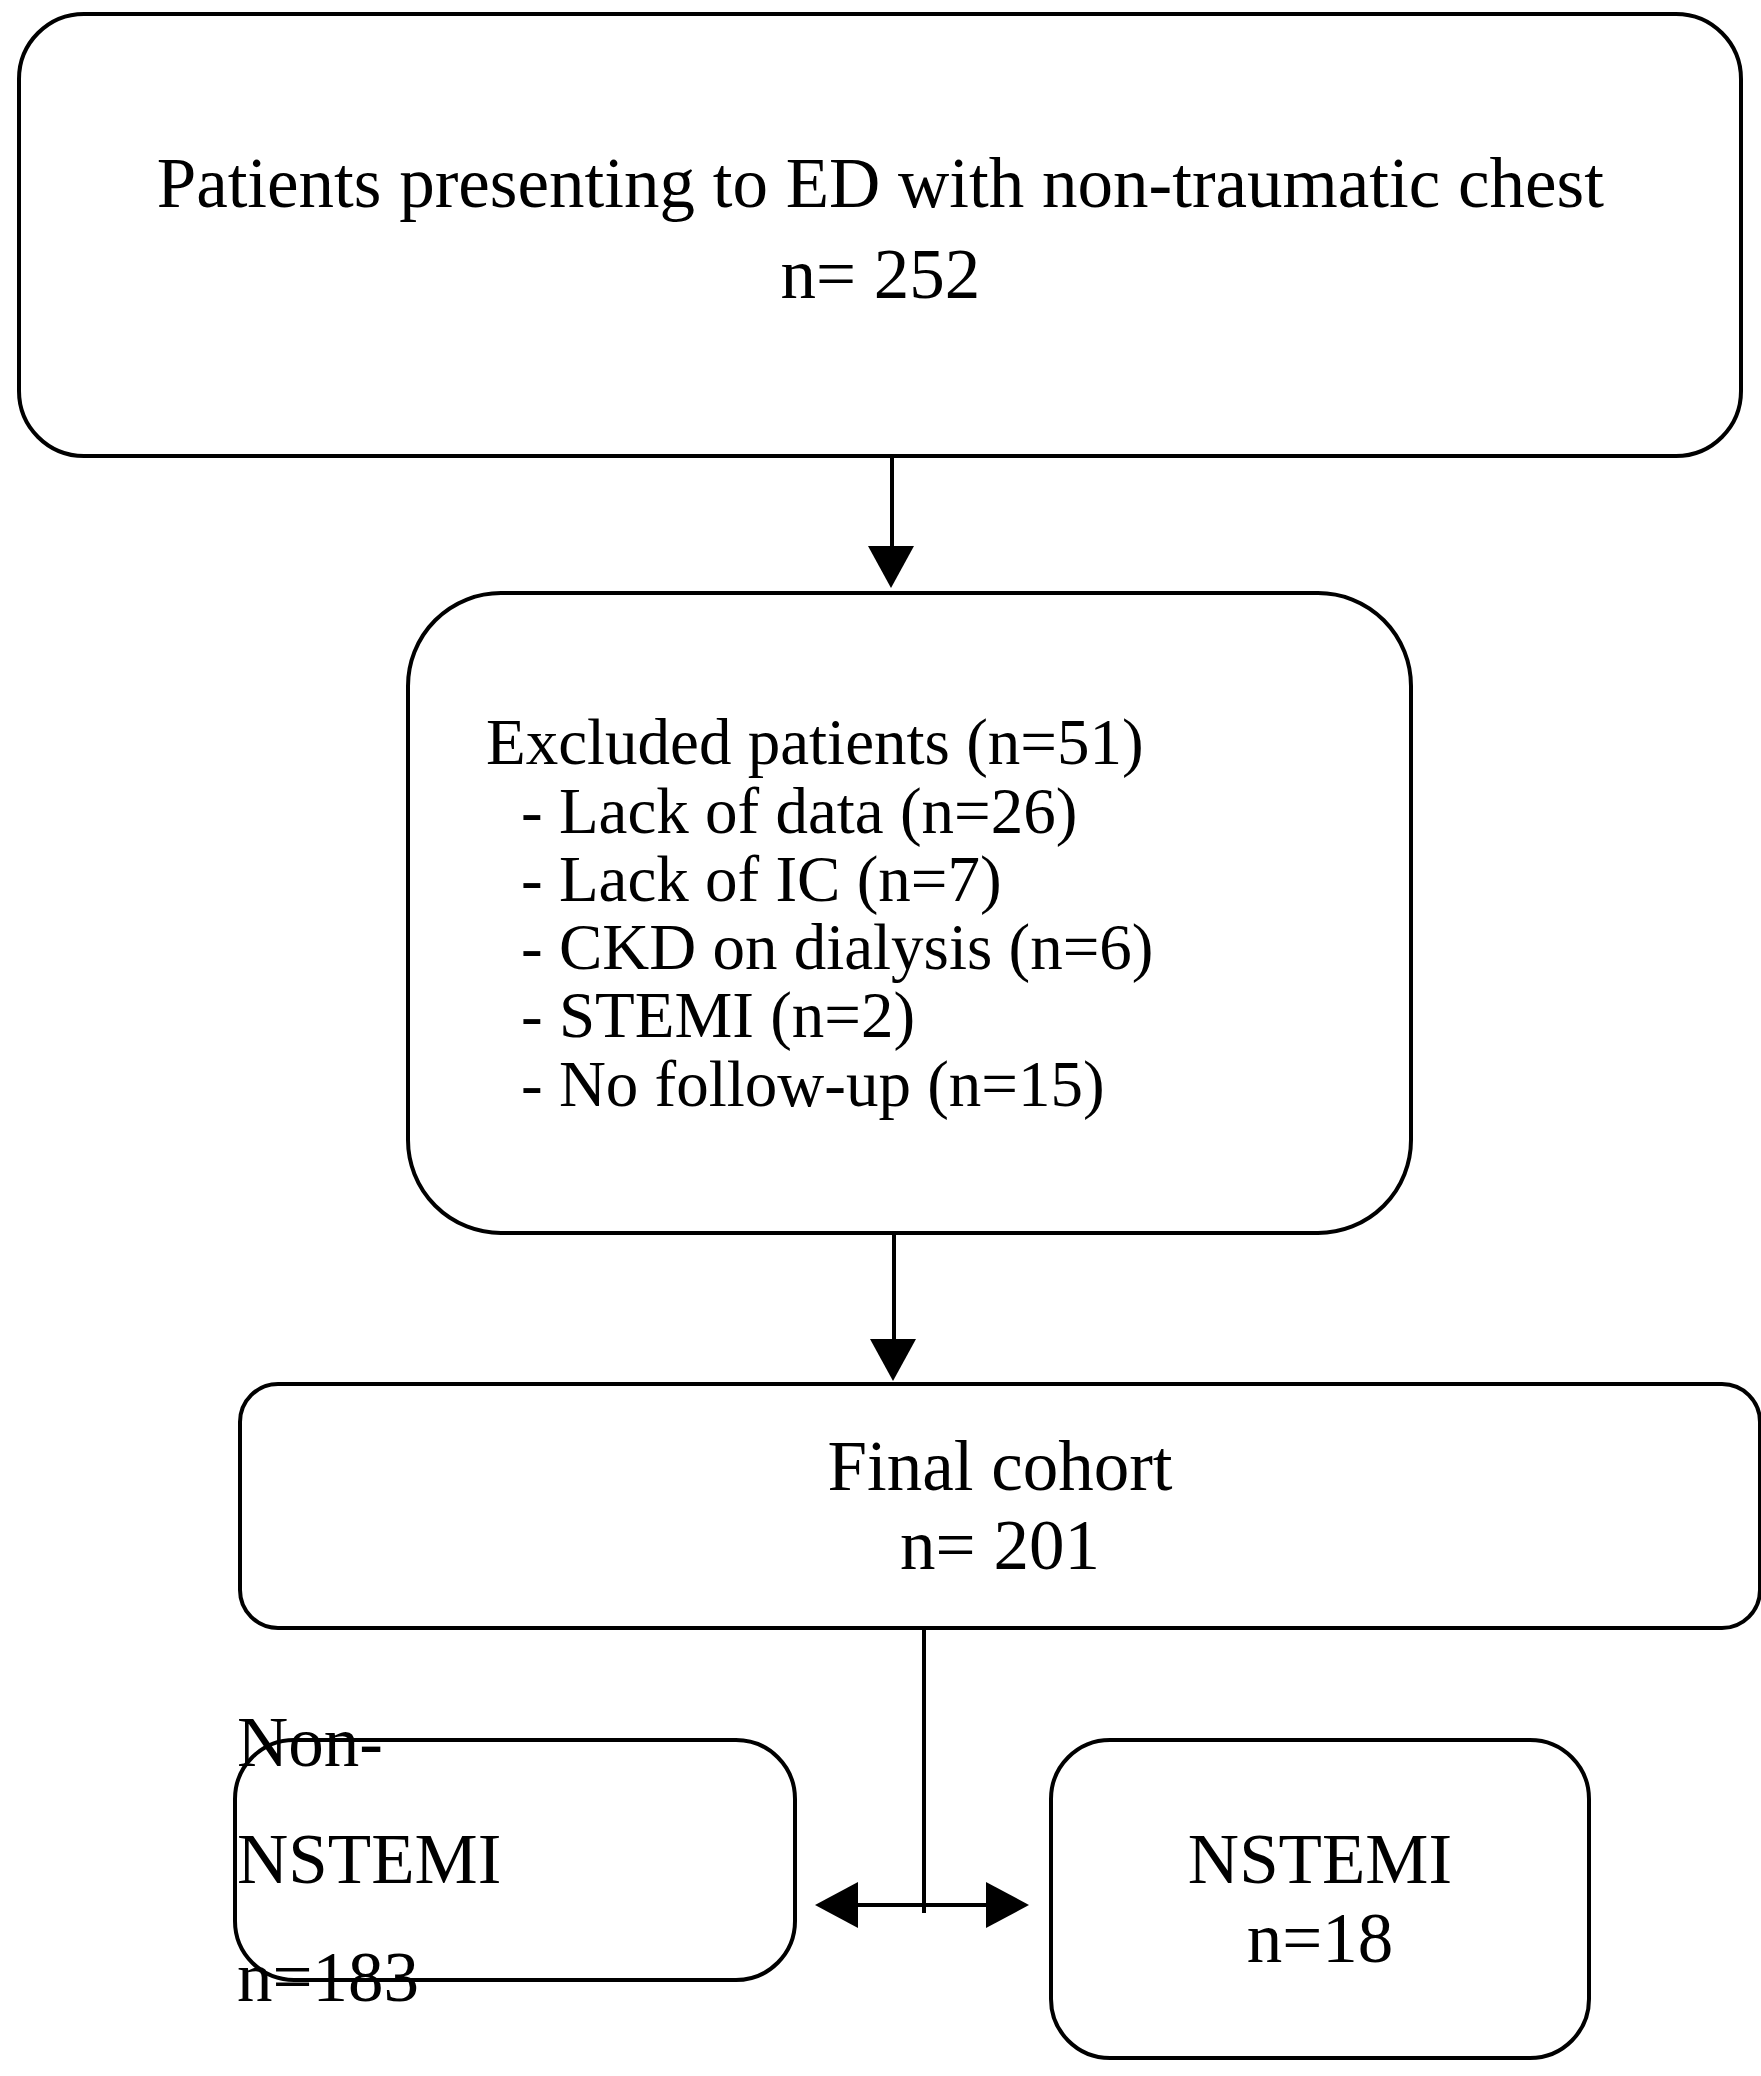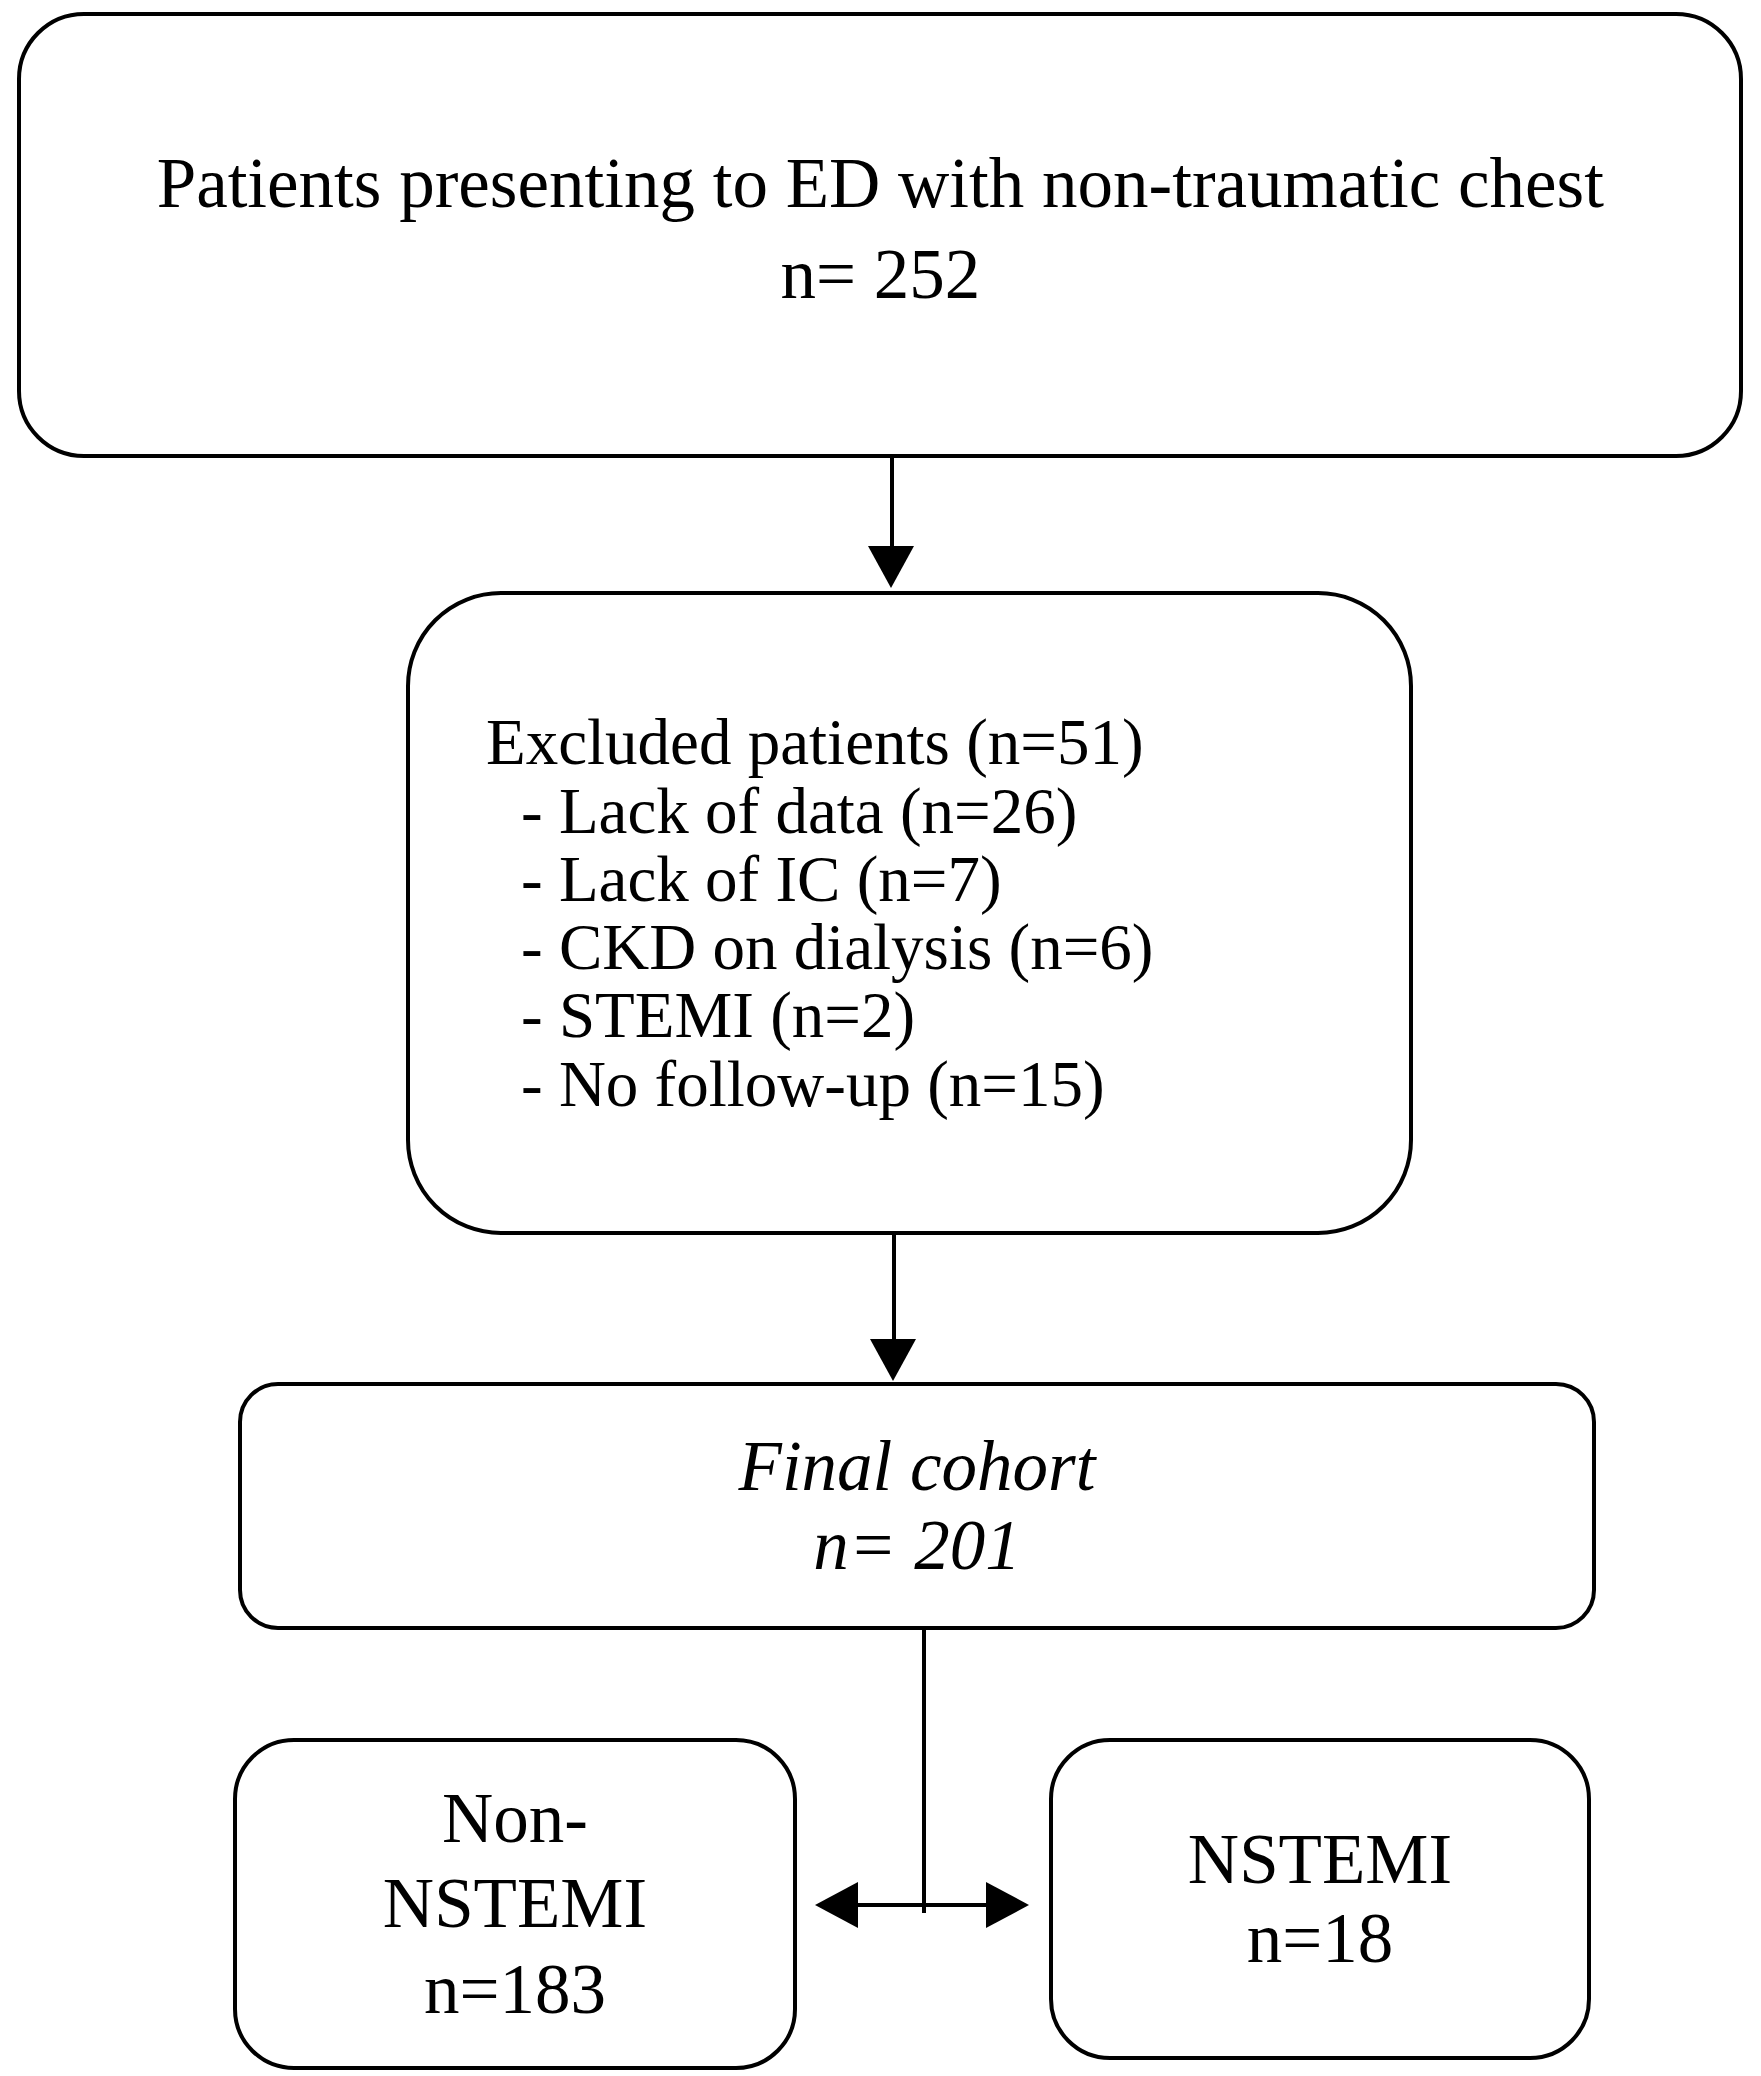--- a/index.html
+++ b/index.html
@@ -46,36 +46,35 @@
     text-align: left;
     font-size: 65px;
     line-height: 1.05;
     padding-left: 76px;
   }
   .excluded .bullet { padding-left: 35px; }
 
   
   .final {
     left: 238px; top: 1382px;
-    width: 1358px; height: 248px;
+    width: 1524px; height: 248px;
     border-radius: 40px;
     text-align: center;
     font-size: 71px;
     line-height: 1.11;
-    font-style: italic;
   }
 
   
   .non-nstemi {
     left: 233px; top: 1738px;
-    width: 564px; height: 332px;
+    width: 564px; height: 244px;
     border-radius: 61px;
-    text-align: center;
     font-size: 71px;
     line-height: 1.20;
+    gap: 32px;
   }
   .nstemi {
     left: 1049px; top: 1738px;
     width: 542px; height: 322px;
     border-radius: 61px;
     text-align: center;
     font-size: 71px;
     line-height: 1.11;
   }
 

